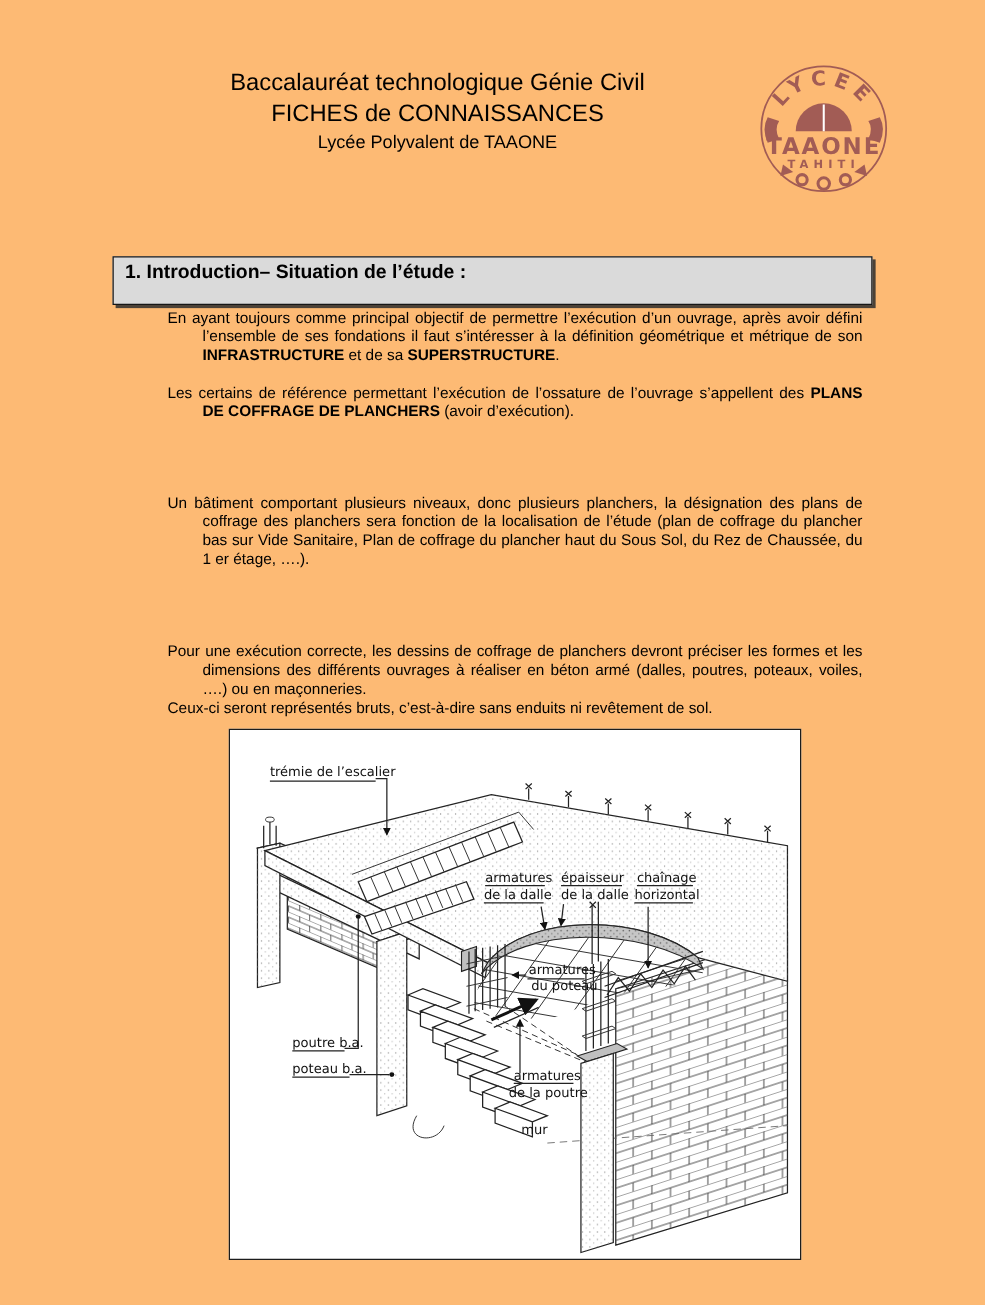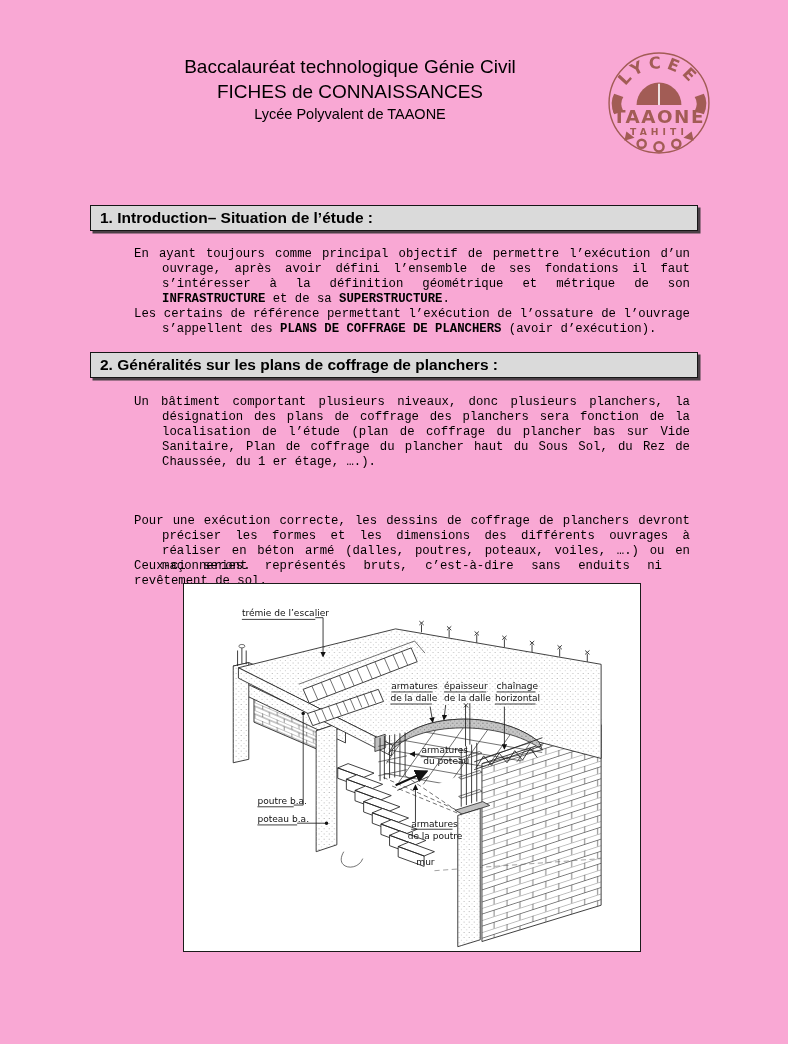--- a/index.html
+++ b/index.html
@@ -1,33 +1,33 @@
 <!DOCTYPE html>
 <html style="--logo-color: #a25c55;"><head>
 <meta charset="utf-8">
 <style>
   html,body{margin:0;padding:0;background:#e8e8e8;}
-  .page{position:relative;width:788px;height:1044px;background:#f9a8d4;margin:0 auto;
+  .page{position:relative;width:788px;height:1044px;background:#fdba74;margin:0 auto;
         font-family:"Liberation Sans", sans-serif;color:#000;overflow:hidden;}
   .title-block{position:absolute;top:54px;left:90px;width:520px;text-align:center;}
   .t1,.t2{font-size:19px;line-height:25px;}
   .t3{font-size:20px;font-weight:bold;line-height:26px;}
   .t4{font-size:14.5px;line-height:21px;}
   .logo{position:absolute;top:50px;left:606px;width:106px;height:106px;}
-  .section-bar{position:absolute;left:90px;width:608px;height:26px;background:#dadada;
+  .section-bar{position:absolute;left:90px;width:608px;height:39px;background:#dadada;
         border:1.6px solid #161616;box-sizing:border-box;
         box-shadow:2.5px 2.5px 0 rgba(45,45,45,.85);}
   .section-bar span{display:block;font-size:15.5px;font-weight:bold;line-height:23px;padding-left:9px;
         white-space:nowrap;}
   .para{position:absolute;left:134px;width:556px;box-sizing:border-box;
         font-size:12.3px;line-height:15.1px;text-align:justify;
-        text-indent:-28px;padding-left:28px;font-family:Liberation Mono, monospace;}
+        text-indent:-28px;padding-left:28px;}
   .para.noindent{text-indent:0;padding-left:0;width:528px;}
   .para b{font-weight:bold;}
-  .figure{position:absolute;left:183px;top:583px;width:458px;height:369px;
+  .figure{position:absolute;left:183px;top:583px;width:458px;height:425px;
         border:1.6px solid #1c1c1c;box-sizing:border-box;background:#fff;}
   .figure svg{display:block;width:100%;height:100%;}
   .dlbl{font-family:"DejaVu Sans", sans-serif;font-size:10.5px;fill:#111;}
   .ln{stroke:#222;stroke-width:1;fill:none;}
   .thin{stroke:#333;stroke-width:.8;fill:none;}
   .conc{fill:#fff;stroke:#222;stroke-width:1;}
 </style>
 </head>
 <body>
 
@@ -63,23 +63,20 @@
       </g>
     </svg>
   </div>
 
   <div class="section-bar" style="top:205px">
     <span>1. Introduction– Situation de l’étude :</span>
   </div>
   <div class="para" style="top:247px"><span>En ayant toujours comme principal objectif de permettre l’exécution d’un ouvrage, après avoir défini l’ensemble de ses fondations il faut s’intéresser à la définition géométrique et métrique de son </span><b>INFRASTRUCTURE</b><span> et de sa </span><b>SUPERSTRUCTURE</b><span>.</span></div>
   <div class="para" style="top:307px"><span>Les certains de référence permettant l’exécution de l’ossature de l’ouvrage s’appellent des </span><b>PLANS DE COFFRAGE DE PLANCHERS</b><span> (avoir d’exécution).</span></div>
 
-  <div class="section-bar" style="top:352px">
-    <span>2. Généralités sur les plans de coffrage de planchers :</span>
-  </div>
   <div class="para" style="top:395px"><span>Un bâtiment comportant plusieurs niveaux, donc plusieurs planchers, la désignation des plans de coffrage des planchers sera fonction de la localisation de l’étude (plan de coffrage du plancher bas sur Vide Sanitaire, Plan de coffrage du plancher haut du Sous Sol, du Rez de Chaussée, du 1 er étage, ….).</span></div>
   <div class="para noindent" style="top:559px"><span>Ceux-ci seront représentés bruts, c’est-à-dire sans enduits ni revêtement de sol.</span></div>
   <div class="para" style="top:514px"><span>Pour une exécution correcte, les dessins de coffrage de planchers devront préciser les formes et les dimensions des différents ouvrages à réaliser en béton armé (dalles, poutres, poteaux, voiles, ….) ou en maçonneries.</span></div>
 
   <div class="figure">
     <svg viewBox="0 0 458 425">
       <defs>
         <marker id="arw" viewBox="0 0 10 10" refX="8.5" refY="5" markerWidth="6.5" markerHeight="6.5" orient="auto-start-reverse">
           <path d="M0,0 L10,5 L0,10 Z" fill="#111"></path>
         </marker>

